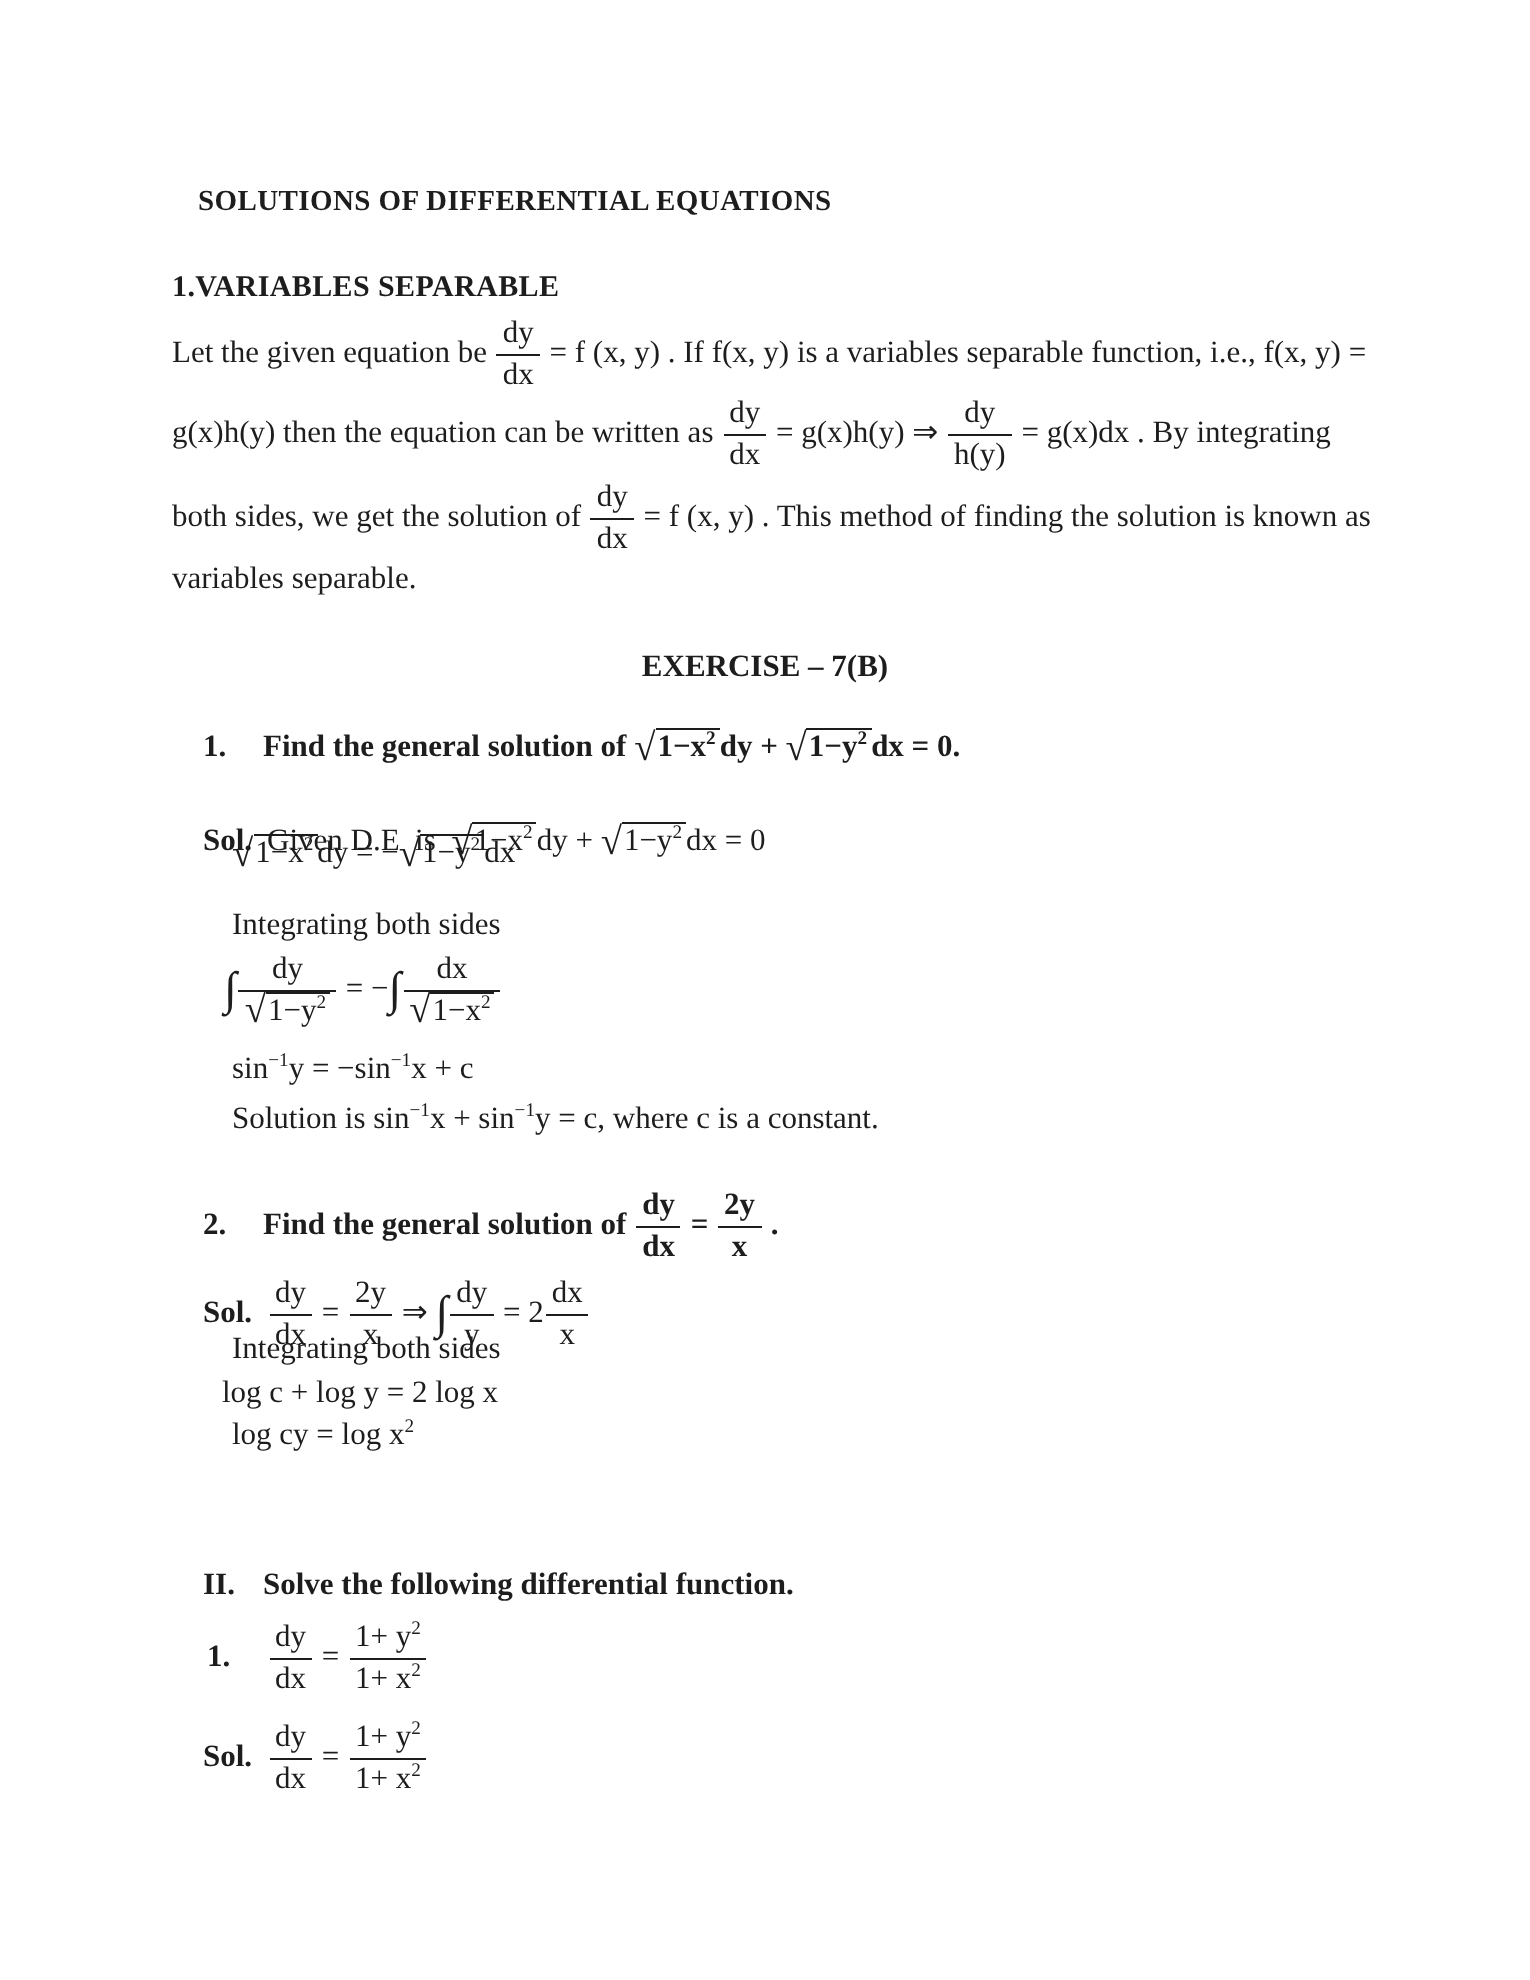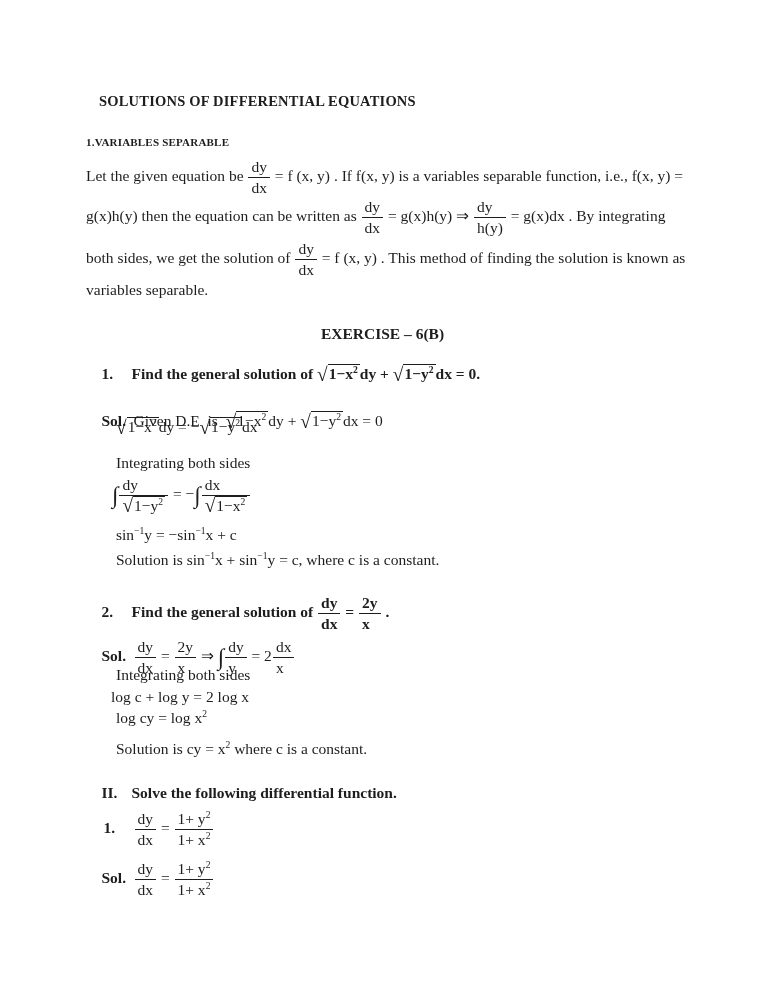--- a/index.html
+++ b/index.html
@@ -10,29 +10,30 @@
     height: 990px;
     background: #ffffff;
     font-family: "Liberation Serif", serif;
     font-size: 15.5px;
     color: #1d1d1d;
     overflow: hidden;
   }
   .abs { position: absolute; white-space: pre; }
   .bold { font-weight: bold; }
   .title { font-size: 14.5px; font-weight: bold; letter-spacing: 0.2px; }
-  .h2 { font-size: 11px; letter-spacing: 0.2px; }
+  .h2 { font-size: 15px; letter-spacing: 0.2px; }
   .center { left: 0; width: 765px; text-align: center; }
   .num { display: inline-block; width: 30px; }
   .sol-label { display: inline-block; width: 32px; }
 
   
   .mfrac {
     display: inline-block;
     vertical-align: middle;
+    text-align: center;
     padding: 0 1px;
   }
   .mnum { display: block; line-height: 1.15; padding: 0 3px 1px; border-bottom: 1px solid currentColor; }
   .mden { display: block; line-height: 1.15; padding: 1px 3px 0; }
   .msqrt { white-space: nowrap; }
   .mrad { display: inline-block; font-size: 1.25em; line-height: 0.9; vertical-align: bottom; }
   .mrbody { border-top: 1px solid currentColor; padding: 0 2px 0 1px; }
   .mint { font-size: 1.5em; line-height: 0.8; vertical-align: middle; }
   sup { font-size: 0.62em; line-height: 0; vertical-align: super; }
 </style>
@@ -43,21 +44,21 @@
 
   <div class="abs title" style="left:99px; top:93px">SOLUTIONS OF DIFFERENTIAL EQUATIONS</div>
 
   <div class="abs bold h2" style="left:86px; top:136px">1.VARIABLES SEPARABLE</div>
 
   <div class="abs" style="left:86px; top:158px">Let the given equation be <span class="mfrac"><span class="mnum">dy</span><span class="mden">dx</span></span> = f (x, y) . If f(x, y) is a variables separable function, i.e., f(x, y) =</div>
   <div class="abs" style="left:86px; top:198px">g(x)h(y) then the equation can be written as <span class="mfrac"><span class="mnum">dy</span><span class="mden">dx</span></span> = g(x)h(y) ⇒ <span class="mfrac"><span class="mnum">dy</span><span class="mden">h(y)</span></span> = g(x)dx . By integrating</div>
   <div class="abs" style="left:86px; top:240px">both sides, we get the solution of <span class="mfrac"><span class="mnum">dy</span><span class="mden">dx</span></span> = f (x, y) . This method of finding the solution is known as</div>
   <div class="abs" style="left:86px; top:281px">variables separable.</div>
 
-  <div class="abs bold center" style="top:325px">EXERCISE – 6(B)</div>
+  <div class="abs bold center" style="top:325px">EXERCISE – 7(B)</div>
 
   <div class="abs" style="left:86px; top:347px">
     <span class="num bold">1.</span><span class="bold">Find the general solution of <span class="msqrt"><span class="mrad">√</span><span class="mrbody">1−x<sup>2</sup></span></span>dy + <span class="msqrt"><span class="mrad">√</span><span class="mrbody">1−y<sup>2</sup></span></span>dx = 0.</span>
   </div>
 
   <div class="abs" style="left:86px; top:394px">
     <span class="sol-label bold">Sol.</span><span>Given D.E  is  <span class="msqrt"><span class="mrad">√</span><span class="mrbody">1−x<sup>2</sup></span></span>dy + <span class="msqrt"><span class="mrad">√</span><span class="mrbody">1−y<sup>2</sup></span></span>dx = 0</span>
   </div>
 
   <div class="abs" style="left:116px; top:418px"><span class="msqrt"><span class="mrad">√</span><span class="mrbody">1−x<sup>2</sup></span></span>dy = −<span class="msqrt"><span class="mrad">√</span><span class="mrbody">1−y<sup>2</sup></span></span>dx</div>
@@ -70,21 +71,20 @@
     <span class="num bold">2.</span><span class="bold">Find the general solution of <span class="mfrac"><span class="mnum">dy</span><span class="mden">dx</span></span> = <span class="mfrac"><span class="mnum">2y</span><span class="mden">x</span></span> .</span>
   </div>
 
   <div class="abs" style="left:86px; top:620px">
     <span class="sol-label bold">Sol.</span><span><span class="mfrac"><span class="mnum">dy</span><span class="mden">dx</span></span> = <span class="mfrac"><span class="mnum">2y</span><span class="mden">x</span></span> ⇒ <span class="mint">∫</span><span class="mfrac"><span class="mnum">dy</span><span class="mden">y</span></span> = 2<span class="mfrac"><span class="mnum">dx</span><span class="mden">x</span></span></span>
   </div>
 
   <div class="abs" style="left:116px; top:666px">Integrating both sides</div>
   <div class="abs" style="left:111px; top:688px">log c + log y = 2 log x</div>
   <div class="abs" style="left:116px; top:709px">log cy = log x<sup>2</sup></div>
-  <div class="abs" style="left:116px; top:740px">Solution is cy = x<sup>2</sup> where c is a constant.</div>
 
   <div class="abs" style="left:86px; top:766px">
     <span class="num bold">II.</span><span class="bold">Solve the following differential function.</span>
   </div>
 
   <div class="abs" style="left:88px; top:792px">
     <span class="num bold">1.</span><span><span class="mfrac"><span class="mnum">dy</span><span class="mden">dx</span></span> = <span class="mfrac"><span class="mnum">1+ y<sup>2</sup></span><span class="mden">1+ x<sup>2</sup></span></span></span>
   </div>
 
   <div class="abs" style="left:86px; top:842px">

